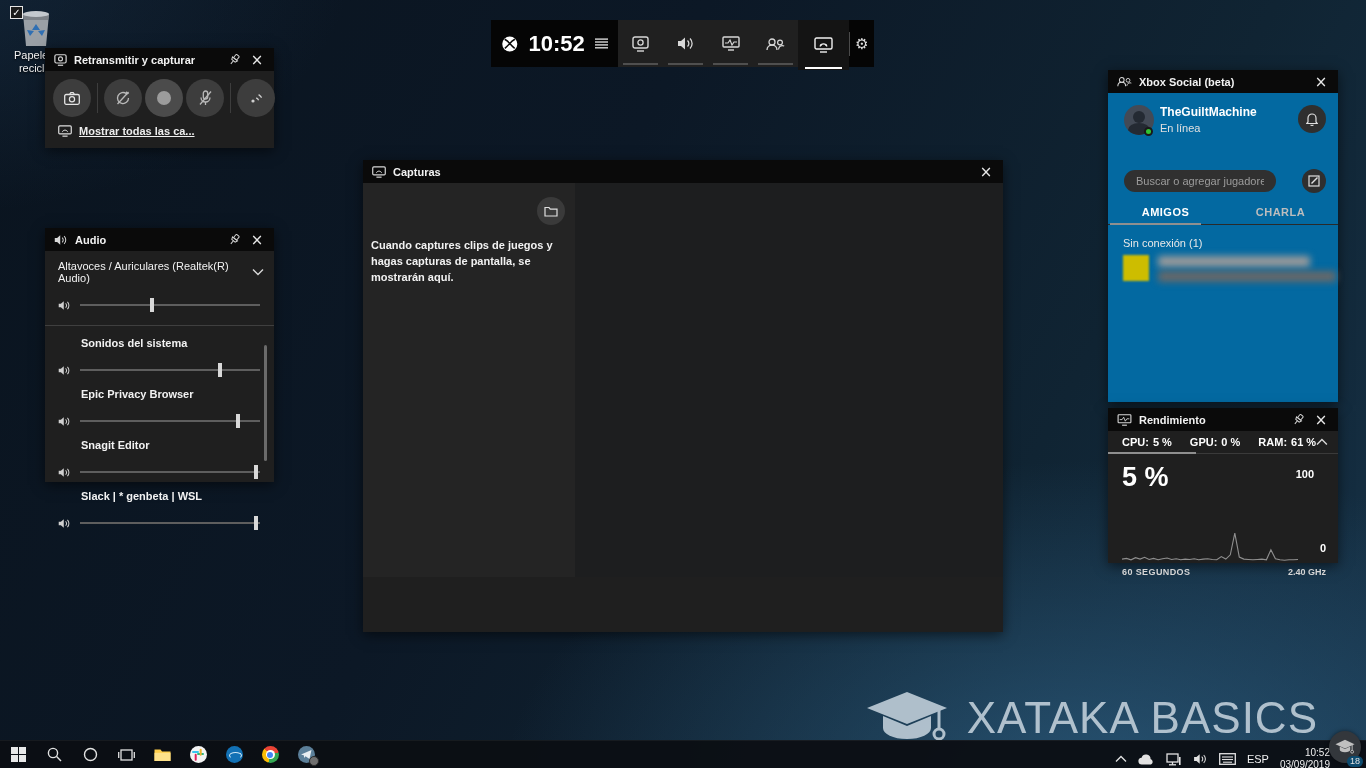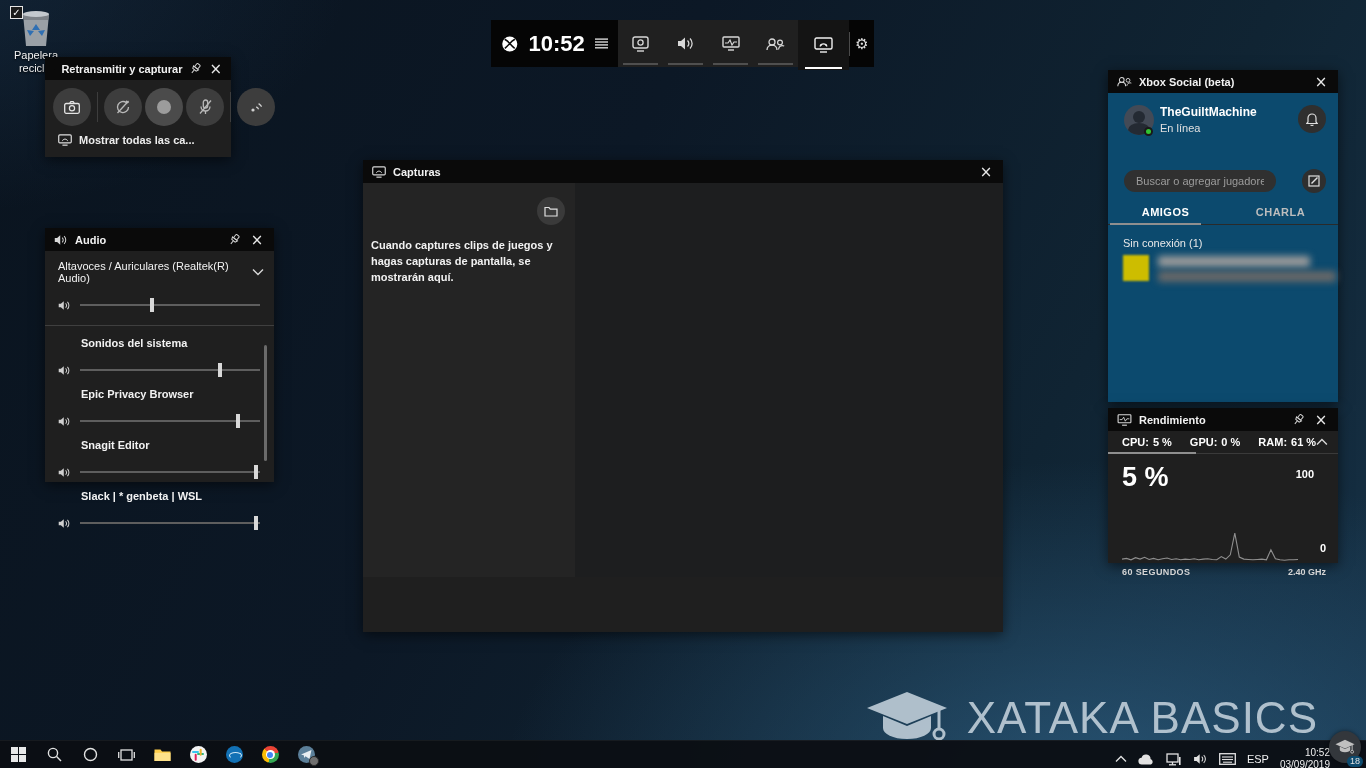--- a/index.html
+++ b/index.html
@@ -38,27 +38,27 @@
   .gear-glyph { font-family:"DejaVu Sans", sans-serif; font-size:15px; color:#dedede; }
 
   
   .panel { position:absolute; background:#1f1f1f; box-shadow:0 3px 12px rgba(0,0,0,.55); z-index:5; }
   .panel-header { height:23px; background:#0a0a0a; display:flex; align-items:center; padding:0 9px; gap:7px; }
   .panel-title { font-size:11px; font-weight:bold; color:#f2f2f2; flex:1; white-space:nowrap; }
   .hdr-btn { width:16px; height:16px; display:flex; align-items:center; justify-content:center; }
   .x-glyph { font-size:15px; color:#e8e8e8; line-height:14px; font-family:"DejaVu Sans", sans-serif; }
 
   
-  #panel-broadcast { left:45px; top:57px; width:186px; height:100px; }
+  #panel-broadcast { left:45px; top:48px; width:229px; height:100px; }
   .bc-row { display:flex; align-items:center; padding:8px 8px 4px 8px; gap:3px; }
   .circle-btn { width:38px; height:38px; border-radius:50%; background:#3d3d3d; display:flex; align-items:center; justify-content:center; flex:0 0 auto; }
   .circle-btn.rec { background:#4b4b4b; }
   .rec-dot { width:14px; height:14px; border-radius:50%; background:#9c9c9c; }
   .v-sep { width:1px; height:30px; background:#3d3d3d; margin:0 3px; flex:0 0 auto; }
-  .bc-showall { display:flex; align-items:flex-end; gap:7px; padding:4px 0 0 13px; }
+  .bc-showall { display:flex; align-items:flex-end; gap:7px; padding:4px 0 0 13px;text-decoration:underline; }
   .bc-showall span { font-size:11px; font-weight:bold; color:#ededed; }
 
   
   #panel-audio { left:45px; top:228px; width:229px; height:254px; }
   .audio-body { position:relative; padding:9px 0 0 0; height:231px; }
   .audio-device { display:flex; align-items:center; padding:0 10px 0 13px; }
   .audio-device span { font-size:11px; font-weight:normal; color:#f2f2f2; flex:1; }
   .audio-row { display:flex; align-items:center; padding:0 14px 0 13px; gap:9px; margin-top:14px; height:14px; }
   .slider-track { position:relative; flex:1; height:2px; background:#5e5e5e; }
   .slider-handle { position:absolute; top:-6px; width:4px; height:14px; background:#d8d8d8; }
@@ -70,21 +70,21 @@
   #panel-captures { left:363px; top:160px; width:640px; height:472px; }
   .cap-body { display:flex; height:394px;border-radius:8px; }
   .cap-left { position:relative; width:212px; background:#242424; }
   .cap-right { flex:1; background:#1d1e1f; }
   .folder-btn { position:absolute; right:10px; top:14px; width:28px; height:28px; border-radius:50%; background:#3a3a3a;
                 display:flex; align-items:center; justify-content:center; }
   .cap-msg { position:absolute; left:8px; top:55px; width:198px; font-size:11px; font-weight:bold; color:#f2f2f2; line-height:1.45; }
 
   
   #panel-social { left:1108px; top:70px; width:230px; height:332px; }
-  .soc-body { position:relative; background:#0c4a6e; height:309px;text-decoration:underline; }
+  .soc-body { position:relative; background:#0369a1; height:309px;text-decoration:underline; }
   .avatar { position:absolute; left:16px; top:12px; width:30px; height:30px; border-radius:50%; background:#434a56; overflow:hidden; }
   .avatar-head { position:absolute; left:9px; top:6px; width:12px; height:12px; border-radius:50%; background:#242a33; }
   .avatar-bodyshape { position:absolute; left:4px; top:18px; width:22px; height:14px; border-radius:50% 50% 0 0; background:#242a33; }
   .presence-dot { position:absolute; left:36px; top:34px; width:9px; height:9px; border-radius:50%; background:#31c431; border:2px solid #191919; }
   .soc-name { position:absolute; left:52px; top:12px; font-size:12px; font-weight:bold; color:#fff; }
   .soc-status { position:absolute; left:52px; top:29px; font-size:11px; color:#e0e0e0; }
   .round-sm { position:absolute; width:28px; height:28px; border-radius:50%; background:#2f2f2f; display:flex; align-items:center; justify-content:center; }
   .soc-search { position:absolute; left:16px; top:77px; width:152px; height:22px; border-radius:11px; background:#303030; border:none;
                 padding:0 12px; font-size:11px; color:#e8e8e8; font-family:"Liberation Sans", sans-serif; }
   .soc-search::placeholder { color:#9c9c9c; }

